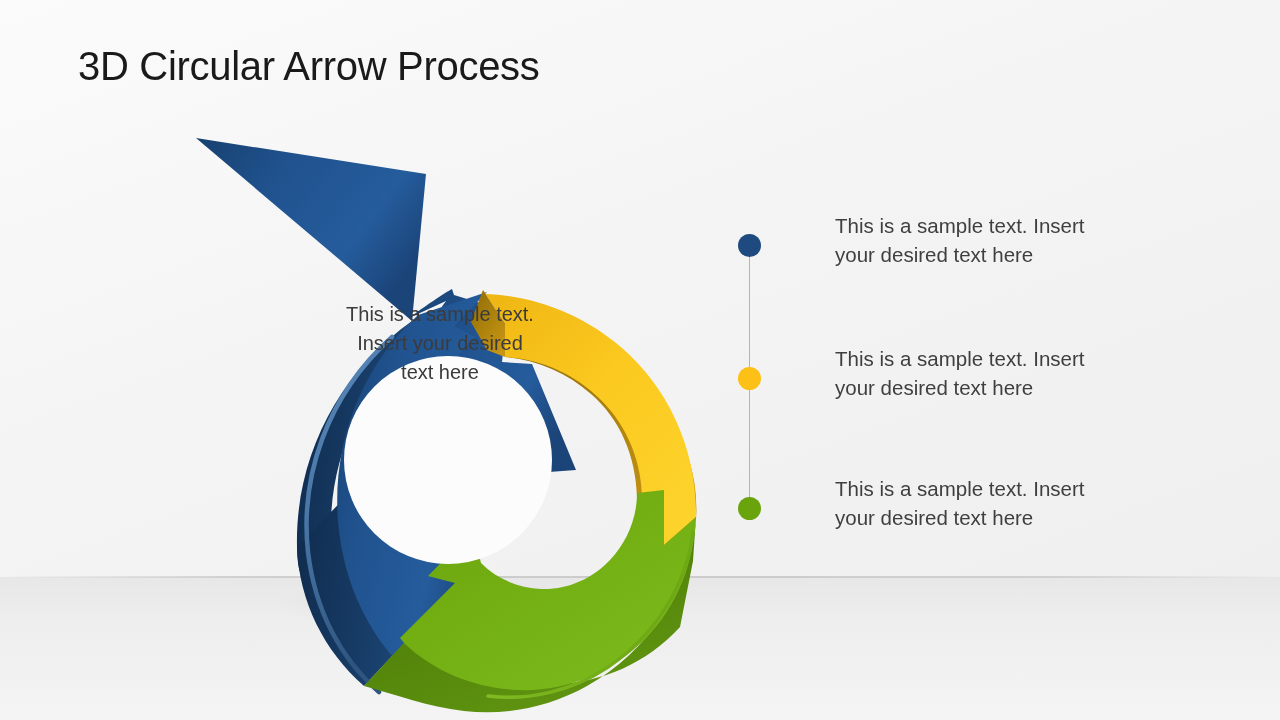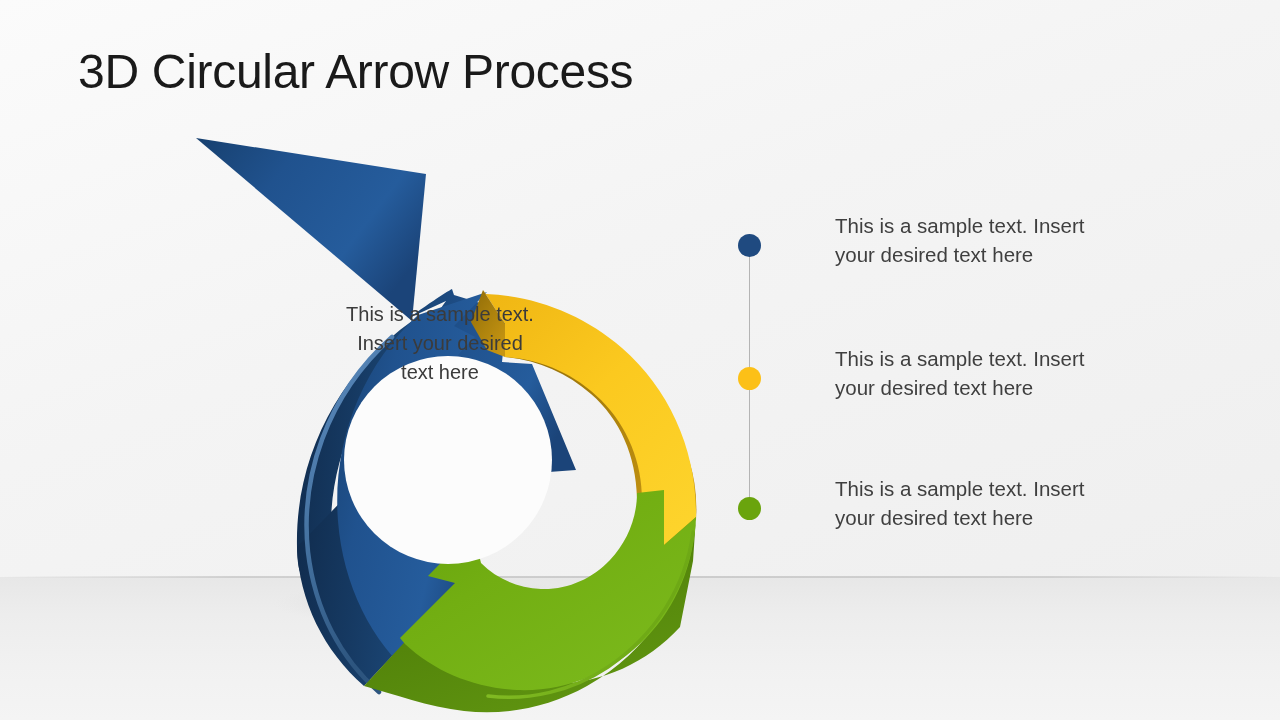--- a/index.html
+++ b/index.html
@@ -28,21 +28,21 @@
     background: linear-gradient(180deg,#e7e7e7 0%, #ededed 26%, #f1f1f1 62%, #f4f4f4 100%);
   }
   #horizon {
     position:absolute; left:0; top:576px; width:1280px; height:2px;
     background: linear-gradient(90deg, rgba(205,205,205,0) 0%, rgba(203,203,203,.85) 18%, rgba(200,200,200,.9) 50%, rgba(203,203,203,.85) 82%, rgba(205,205,205,0) 100%);
   }
 
   
   #title {
     position:absolute; left:78px; top:44px;
-    font-size:48px; font-weight:400; color:#1a1a1a;
+    font-size:40px; font-weight:400; color:#1a1a1a;
     letter-spacing:-0.3px; white-space:nowrap;
   }
 
   
   #diagram {
     position:absolute; left:196px; top:138px;
     width:500px; height:470px;
   }
   #diagram svg { display:block; width:500px; height:470px; overflow:visible; }
 

